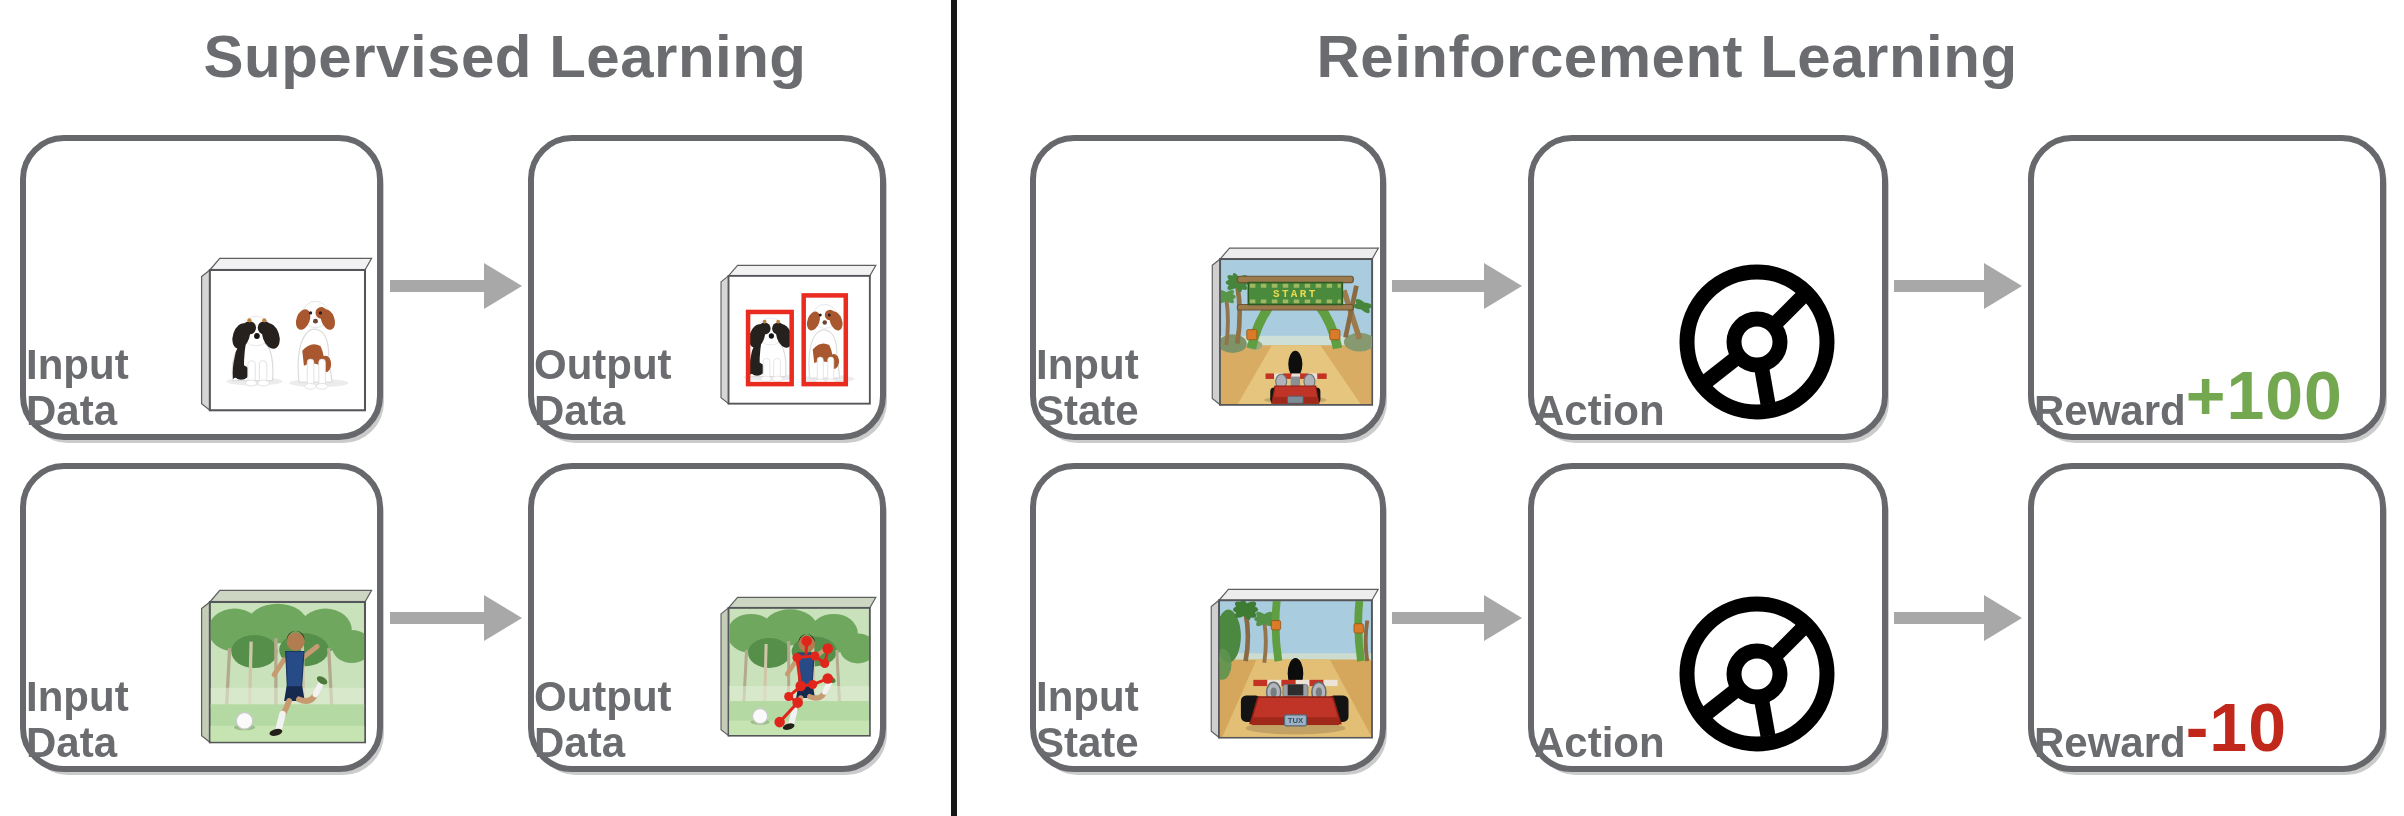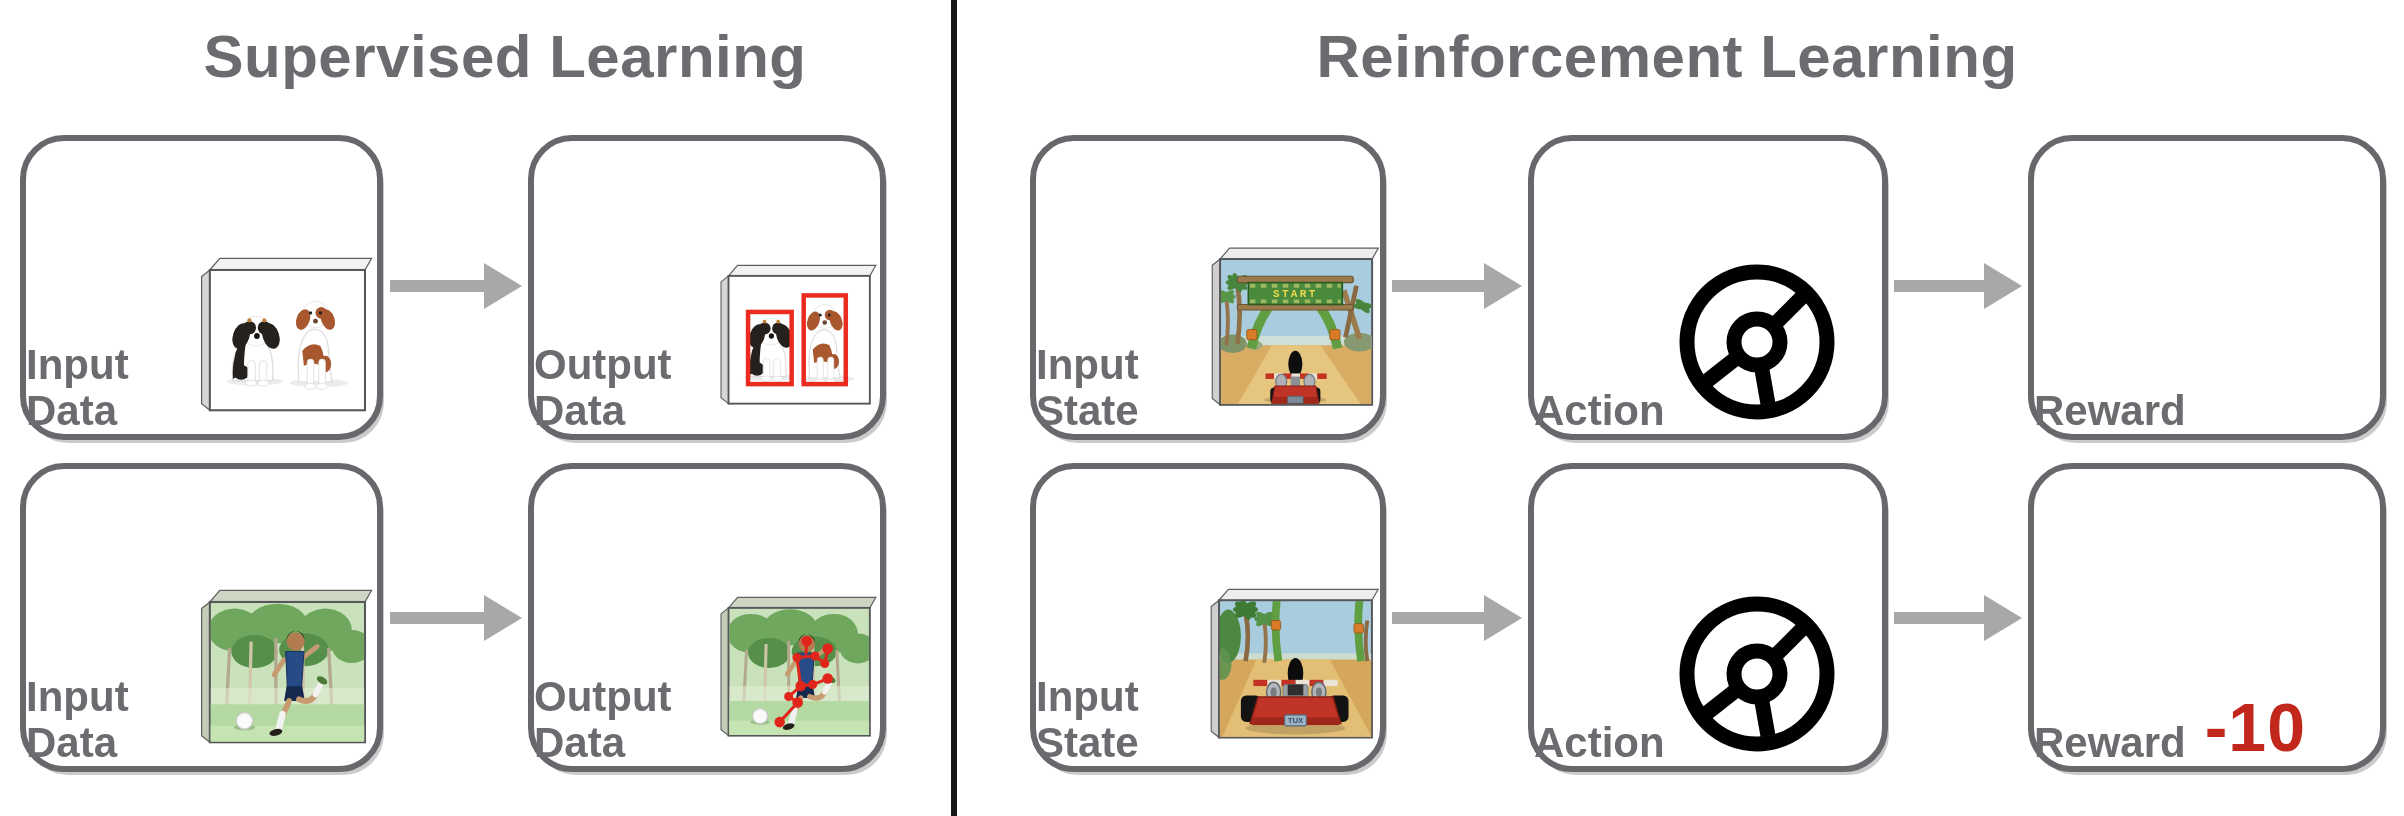--- a/index.html
+++ b/index.html
@@ -21,21 +21,21 @@
     margin-top:20px;font-size:42px;font-weight:bold;color:#6b6c6f;line-height:1.1;
   }
   .arrow{position:absolute;height:48px;display:flex;align-items:center;}
   .arrow .shaft{flex:1;height:12px;background:#a8a8a8;}
   .arrow .head{
     width:0;height:0;border-top:23px solid transparent;border-bottom:23px solid transparent;
     border-left:38px solid #a8a8a8;
   }
   .reward-value{margin-top:52px;font-size:68px;font-weight:bold;letter-spacing:1px;}
   .reward-positive{color:#74a850;}
-  .reward-negative{color:#c1271b;margin-left:19px;}
+  .reward-negative{color:#c1271b;}
   .plate-svg{display:block;}
   svg text{font-family:"Liberation Mono", monospace;}
   svg text.plain{font-family:"Liberation Sans", sans-serif;}
 </style>
 </head>
 <body>
 
 <div class="canvas">
 
   <div class="panel-title" style="left:0;width:954px;">Supervised Learning</div>
@@ -351,20 +351,21 @@
     </svg>
   </div>
 
   <div class="arrow" style="left:1894px;top:262px;width:128px;">
     <div class="shaft"></div>
     <div class="head"></div>
   </div>
 
   <div class="box" style="left:2028px;top:135px;width:358px;height:305px;">
     <div class="box-label">Reward</div>
+    <div class="reward-value reward-positive">+100</div>
   </div>
 
   <div class="box" style="left:1030px;top:463px;width:356px;height:309px;">
     <div class="box-label">Input State</div>
     <svg class="plate-svg" style="margin-top:8px;" width="224" height="202" viewBox="0 0 224 202">
       <polygon points="8,26 18,18 18,194 8,186" fill="#cfcfcf" stroke="#5f5f5f" stroke-width="1.5"></polygon>
       <polygon points="18,18 30,4 222,4 214,18" fill="#ededed" stroke="#5f5f5f" stroke-width="1.5"></polygon>
       <rect x="18" y="18" width="196" height="176" fill="#a9cdde" stroke="#55565a" stroke-width="2.5"></rect>
       <g>
         <clipPath id="clip-k2">

